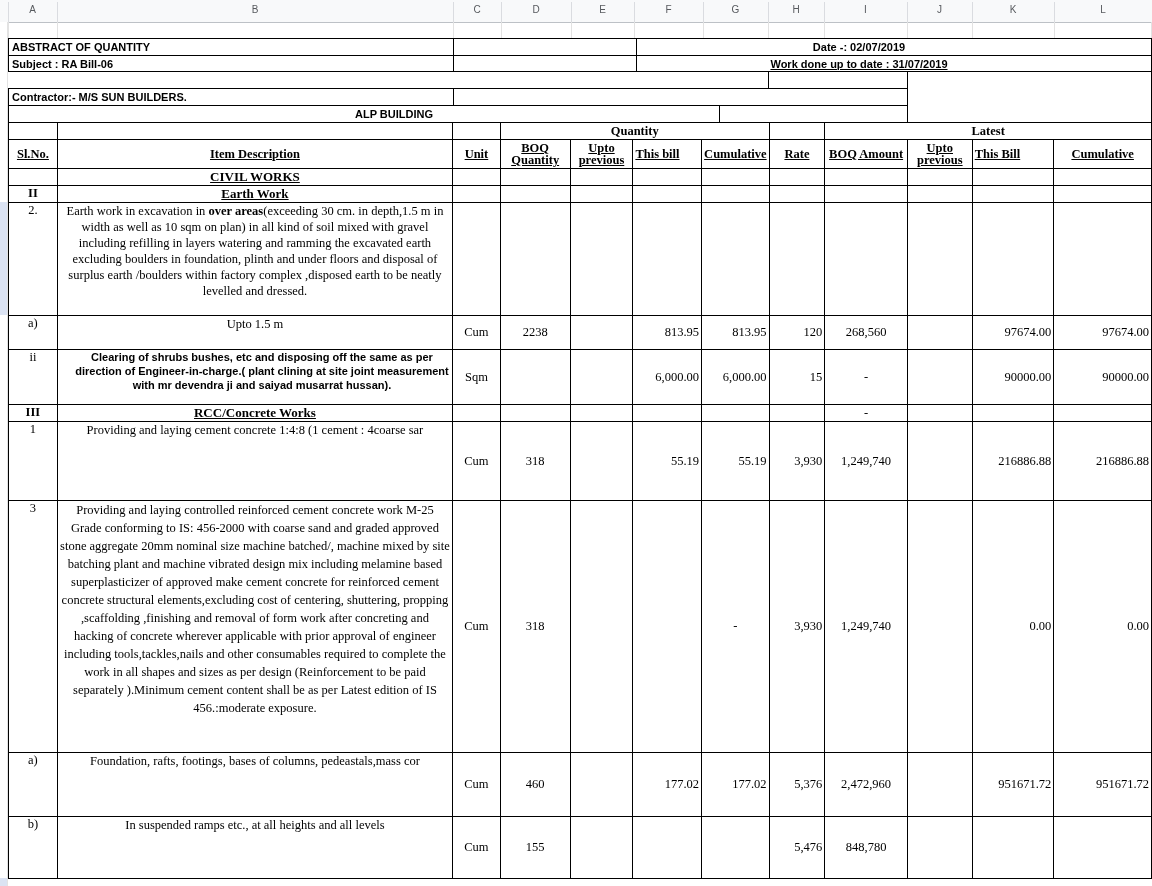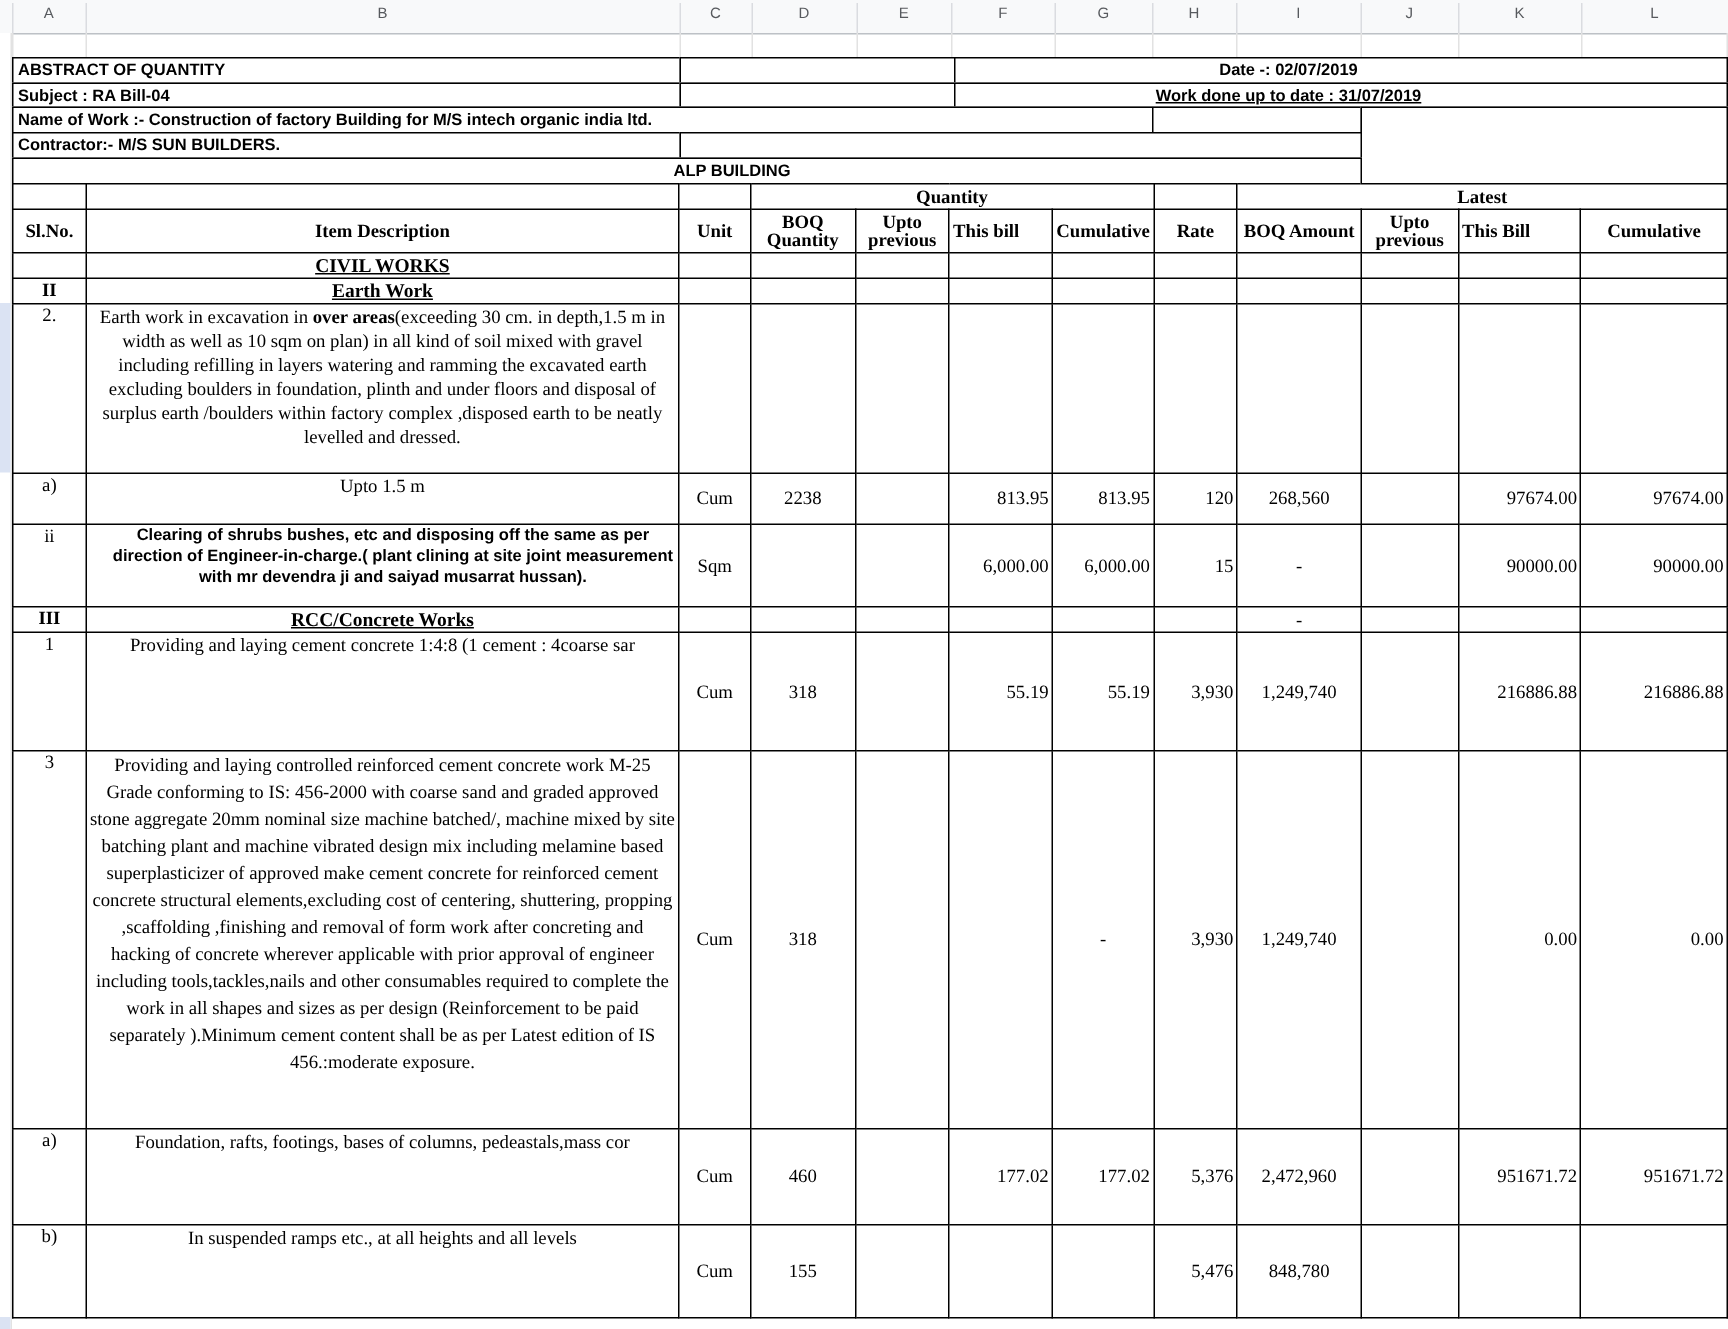--- a/index.html
+++ b/index.html
@@ -99,39 +99,36 @@
 
   <div class="box" style="left:8px;top:38px;width:446px;height:18px;">
     <div class="pad">ABSTRACT OF  QUANTITY</div>
   </div>
   <div class="box" style="left:453px;top:38px;width:184px;height:18px;"></div>
   <div class="box ctr" style="left:636px;top:38px;width:516px;height:18px;padding-right:70px;">
     <div class="pad" style="padding-left:0;">Date -: 02/07/2019</div>
   </div>
 
   <div class="box" style="left:8px;top:55px;width:446px;height:17px;">
-    <div class="pad">Subject : RA Bill-04</div>
+    <div class="pad">Subject : RA Bill-06</div>
   </div>
   <div class="box" style="left:453px;top:55px;width:184px;height:17px;"></div>
   <div class="box ctr" style="left:636px;top:55px;width:516px;height:17px;padding-right:70px;">
     <div class="pad udl" style="padding-left:0;">Work done up to date : 31/07/2019</div>
   </div>
 
-  <div class="box" style="left:8px;top:71px;width:761px;height:18px;">
-    <div class="pad">Name of Work :- Construction of factory Building for M/S intech organic india ltd.</div>
-  </div>
   <div class="box" style="left:768px;top:71px;width:140px;height:18px;"></div>
   <div class="box" style="left:907px;top:71px;width:245px;height:52px;"></div>
 
   <div class="box" style="left:8px;top:88px;width:446px;height:18px;">
     <div class="pad">Contractor:- M/S  SUN BUILDERS.</div>
   </div>
   <div class="box" style="left:453px;top:88px;width:455px;height:18px;"></div>
 
-  <div class="box ctr" style="left:8px;top:105px;width:900px;height:18px;">
+  <div class="box ctr" style="left:8px;top:105px;width:712px;height:18px;">
     <div class="pad" style="padding-left:60px;">ALP BUILDING</div>
   </div>
 
   <table id="grid">
     <colgroup id="cg">
         <col style="width: 49px;">
         <col style="width: 396px;">
         <col style="width: 48px;">
         <col style="width: 70px;">
         <col style="width: 63px;">
@@ -145,21 +142,21 @@
       </colgroup>
     <tbody id="tb">
         <tr style="height: 17px;">
           <td></td>
           <td></td>
           <td></td>
           <td class="group" colspan="4">Quantity</td>
           <td></td>
           <td class="group" colspan="4">Latest</td>
         </tr>
-        <tr style="height: 29px;">
+        <tr style="height: 29px; text-decoration: underline;">
           <td class="h-serif-lt">Sl.No.</td>
           <td class="h-serif">Item Description</td>
           <td class="h-serif-lt">Unit</td>
           <td class="h-sans">BOQ
 Quantity</td>
           <td class="h-sans">Upto
 previous</td>
           <td class="h-sans h-sans-left">This bill</td>
           <td class="h-sans">Cumulative</td>
           <td class="h-serif-lt">Rate</td>

